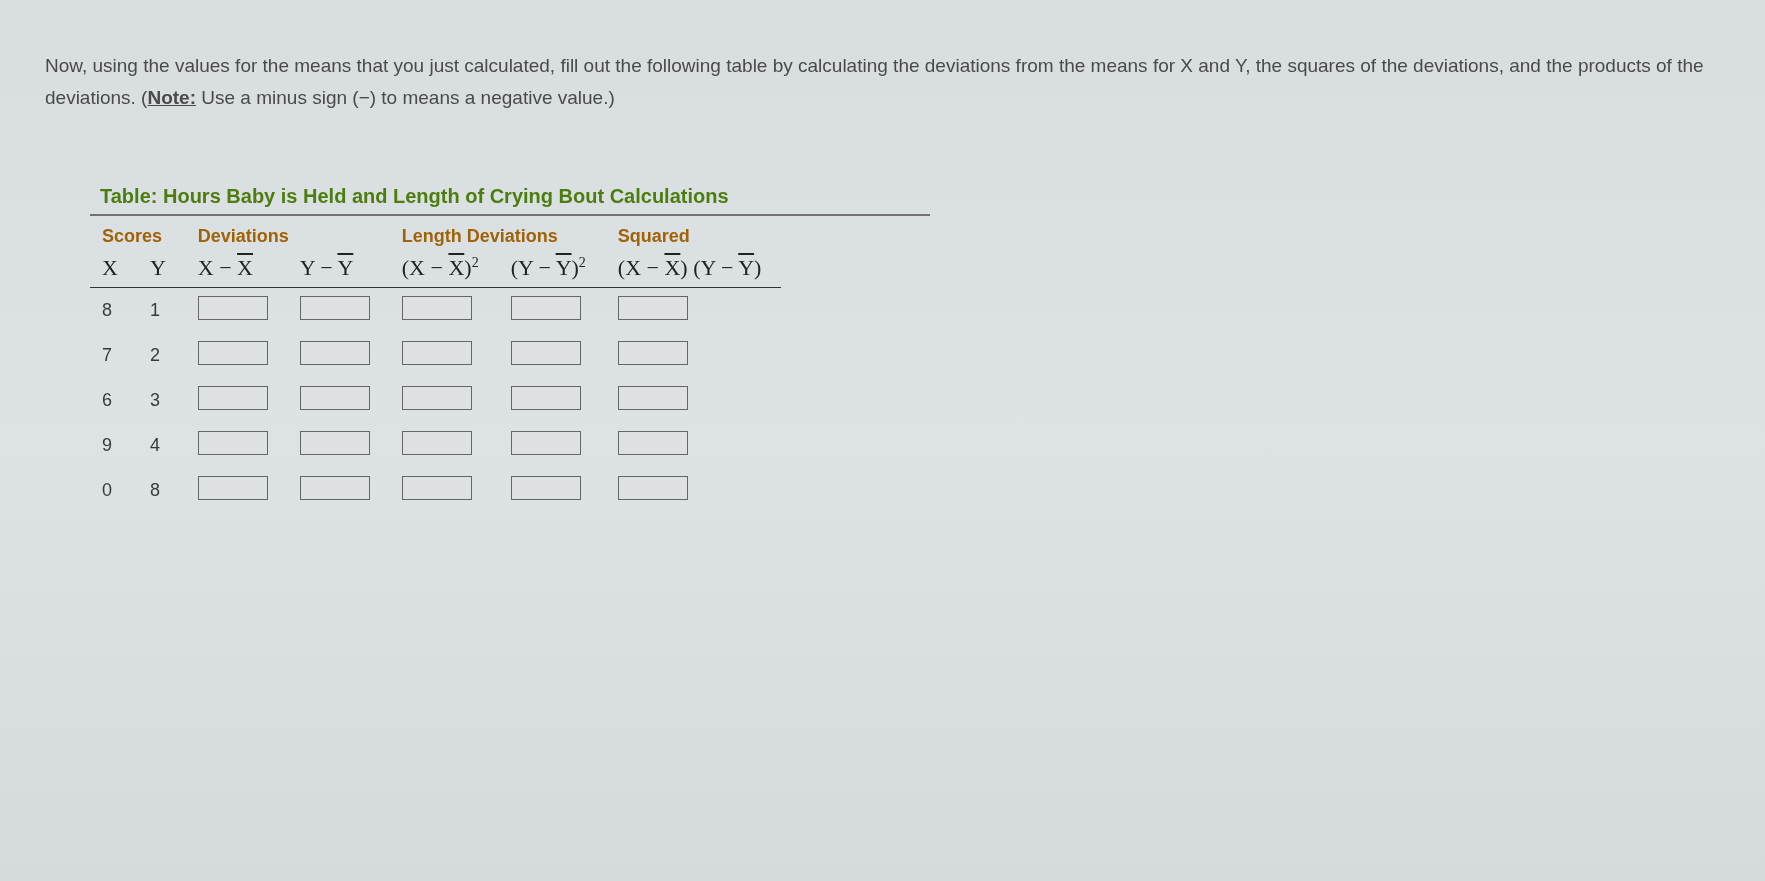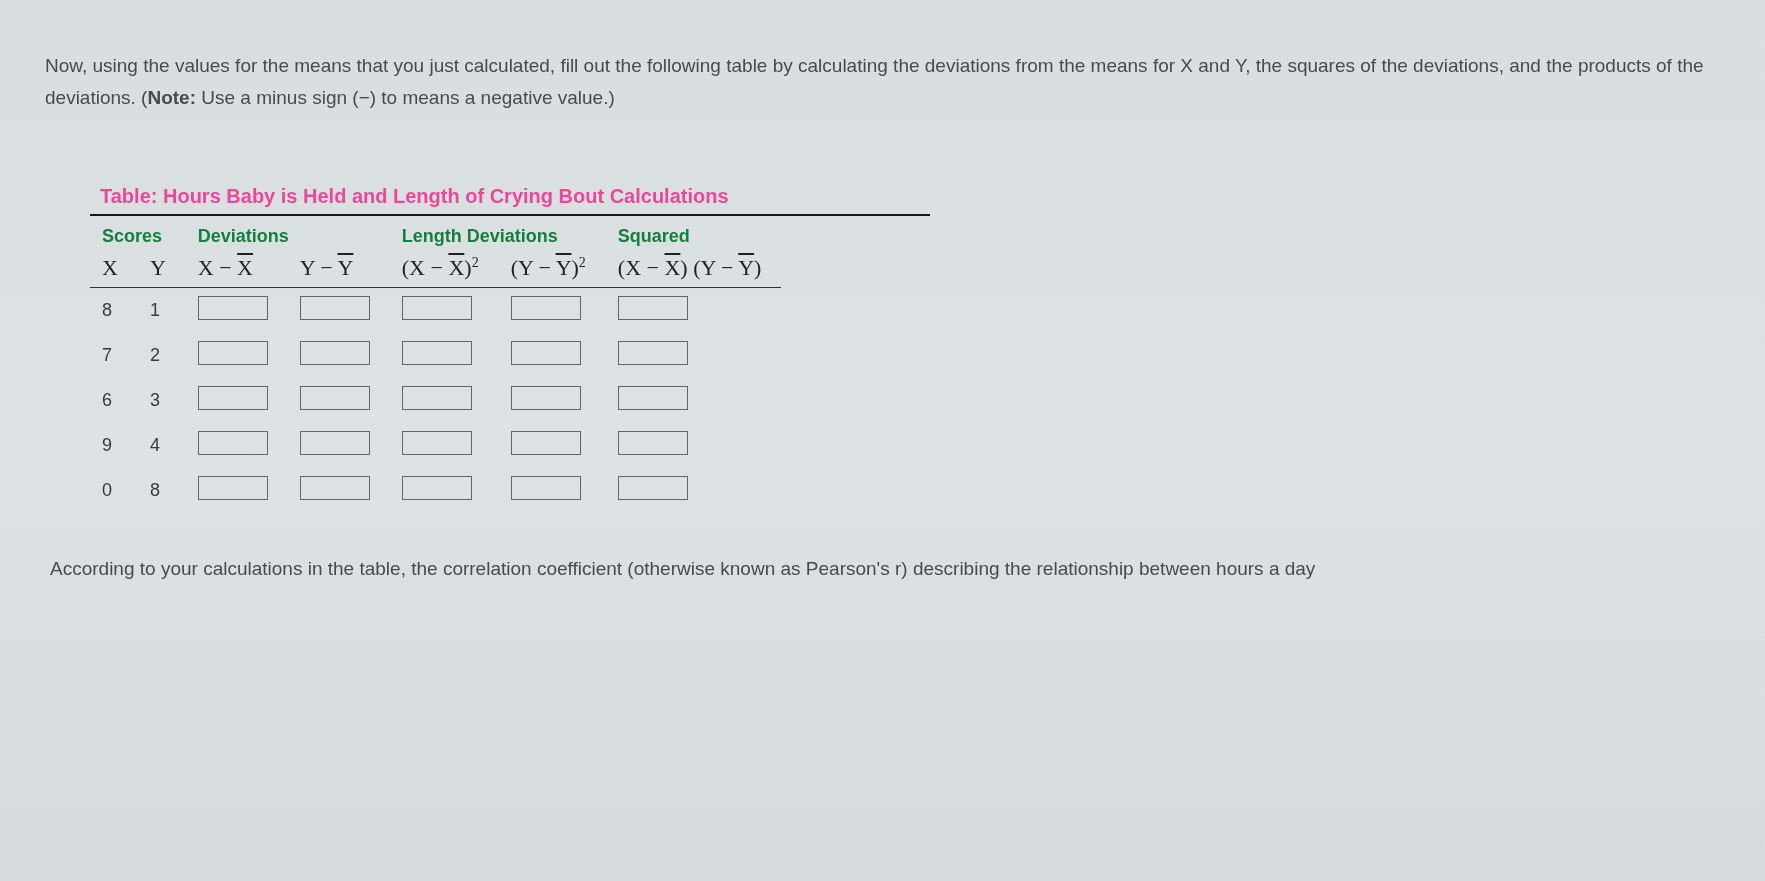--- a/index.html
+++ b/index.html
@@ -43,41 +43,42 @@
     box-sizing: border-box;
   }
   .inputbox.focused {
     border: 2px solid #2a5a8a;
   }
   .para {
     margin-bottom: 70px;
   }
   .note-bold {
     font-weight: bold;
+    text-decoration: underline;
   }
   .table-title {
     font-weight: bold;
     font-size: 20px;
-    color: #ec4899;
-    border-bottom: 2px solid #0f172a;
+    color: #4d7c0f;
+    border-bottom: 2px solid #737373;
     padding: 0 10px 6px 10px;
     margin-left: 45px;
     display: inline-block;
     width: 820px;
   }
   .data-table {
     border-collapse: collapse;
     margin-left: 45px;
     margin-top: 0;
   }
   .data-table th {
     font-family: Verdana, sans-serif;
     font-size: 18px;
     font-weight: bold;
-    color: #15803d;
+    color: #a16207;
     padding: 10px 20px 8px 12px;
     text-align: left;
     border-bottom: 1.5px solid #333;
   }
   .data-table th.group {
     border-bottom: none;
     padding-bottom: 2px;
   }
   .subhead th {
     font-family: 'Times New Roman', serif;
@@ -200,15 +201,14 @@
       <td><span class="cellinput"></span></td>
       <td><span class="cellinput"></span></td>
       <td><span class="cellinput"></span></td>
       <td><span class="cellinput"></span></td>
       <td><span class="cellinput"></span></td>
     </tr>
   </tbody>
     </table>
 
 
-  <div class="bottom-line last-line">According to your calculations in the table, the correlation coefficient (otherwise known as Pearson's r) describing the relationship between hours a day</div>
 
 </div>
 
 </body></html>

